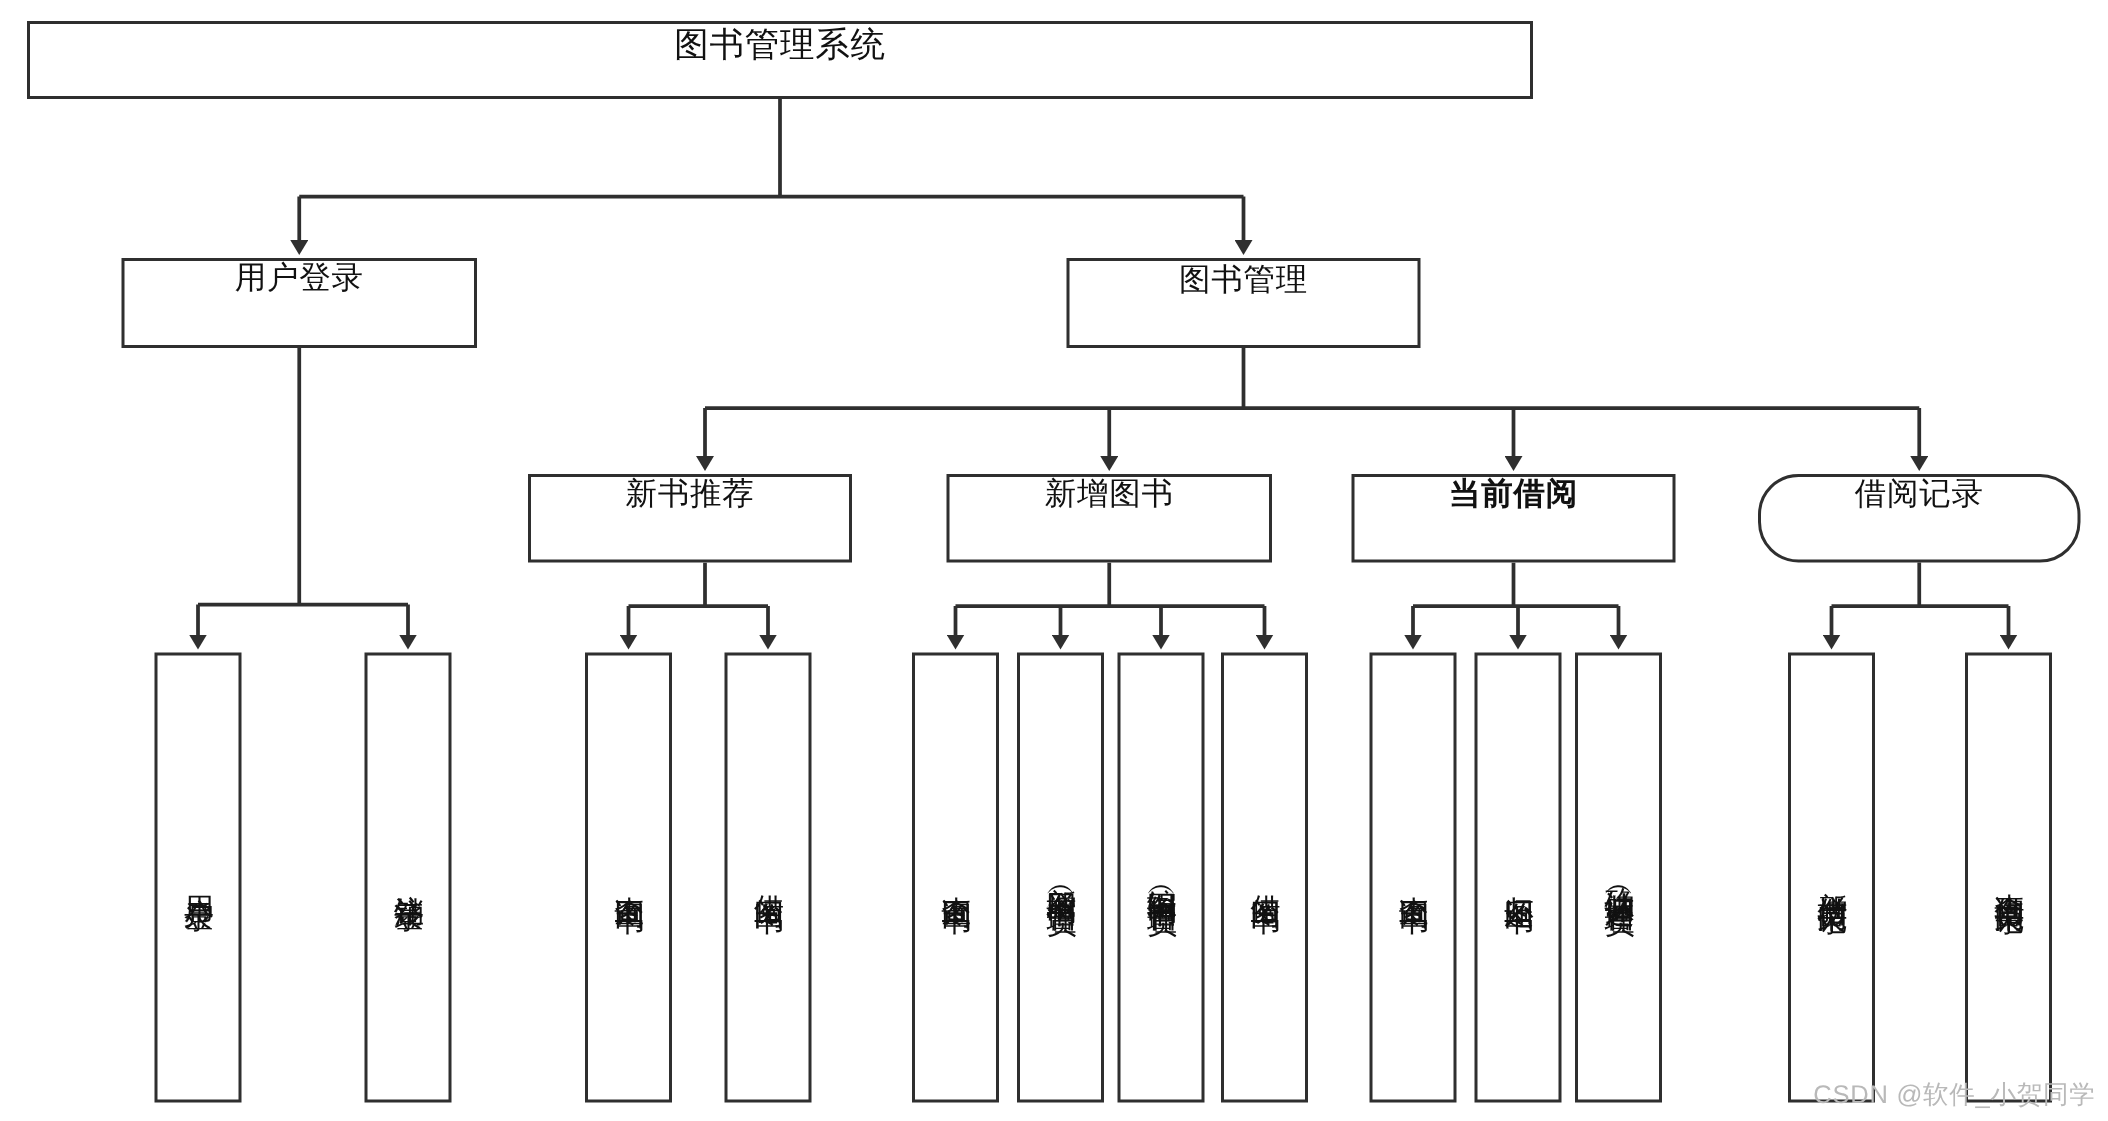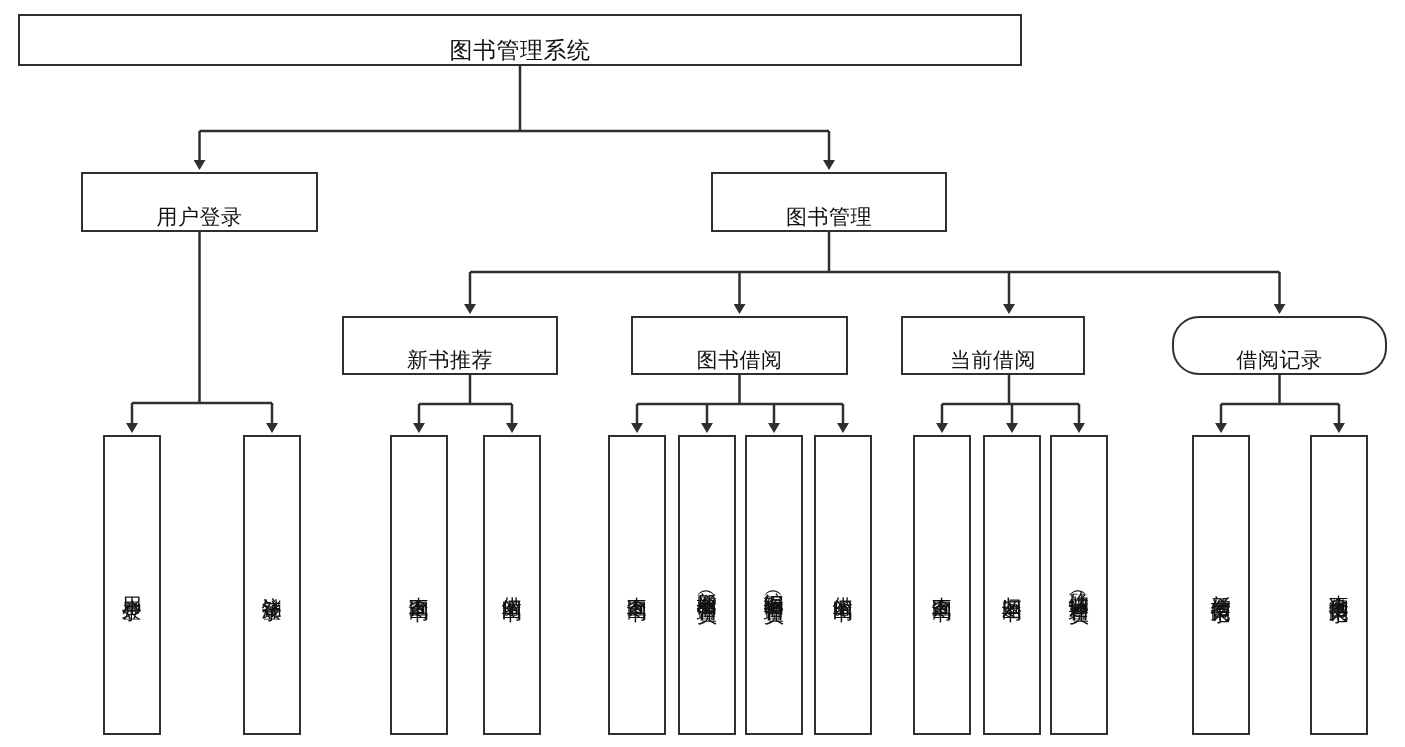--- a/index.html
+++ b/index.html
@@ -12,21 +12,21 @@
   }
   #diagram{position:absolute;left:0;top:0;width:1405px;height:747px;}
   svg.edges{position:absolute;left:0;top:0;width:1405px;height:747px;pointer-events:none;}
 
   .node{
     position:absolute;
     box-sizing:border-box;
     background:#ffffff;
     border:2px solid #2f2f2f;
     display:flex;
-    align-items:flex-end;
+    align-items:flex-start;
     justify-content:center;
     color:#111111;
   }
   .node .lbl{
     display:block;
     text-align:center;
     line-height:1.18;
     letter-spacing:0.5px;
   }
   .node.root .lbl{font-size:23px;}
@@ -108,27 +108,27 @@
   <div id="node-layer">
       <div class="node root" style="left: 18px; top: 14px; width: 1004px; height: 52px;">
         <span class="lbl">图书管理系统</span>
       </div>
       <div class="node l2" style="left: 81px; top: 172px; width: 237px; height: 60px;">
         <span class="lbl">用户登录</span>
       </div>
       <div class="node l2" style="left: 711px; top: 172px; width: 236px; height: 60px; font-family: Liberation Serif, serif;">
         <span class="lbl">图书管理</span>
       </div>
-      <div class="node l3" style="left: 342px; top: 316px; width: 216px; height: 59px;">
+      <div class="node l3" style="left: 352px; top: 316px; width: 216px; height: 59px;">
         <span class="lbl">新书推荐</span>
       </div>
       <div class="node l3" style="left: 631px; top: 316px; width: 217px; height: 59px;">
-        <span class="lbl">图书借阅</span>
+        <span class="lbl">新增图书</span>
       </div>
-      <div class="node l3" style="left: 901px; top: 316px; width: 184px; height: 59px;">
+      <div class="node l3" style="left: 901px; top: 316px; width: 216px; height: 59px; font-weight: bold;">
         <span class="lbl">当前借阅</span>
       </div>
       <div class="node l3" style="left: 1172px; top: 316px; width: 215px; height: 59px; border-radius: 27px;">
         <span class="lbl">借阅记录</span>
       </div>
       <div class="node leaf" style="left: 103px; top: 435px; width: 58px; height: 300px;">
         <span class="lbl">用户登录</span>
       </div>
       <div class="node leaf" style="left: 243px; top: 435px; width: 58px; height: 300px;">
         <span class="lbl">注销登录</span>
@@ -160,13 +160,14 @@
       <div class="node leaf" style="left: 1050px; top: 435px; width: 58px; height: 300px;">
         <span class="lbl">确认归还（管理员）</span>
       </div>
       <div class="node leaf" style="left: 1192px; top: 435px; width: 58px; height: 300px;">
         <span class="lbl">新增借阅记录</span>
       </div>
       <div class="node leaf" style="left: 1310px; top: 435px; width: 58px; height: 300px;">
         <span class="lbl">查询借阅记录</span>
       </div>
     </div>
+  <div class="watermark">CSDN @软件_小贺同学</div>
 </div>
 
 </body></html>

